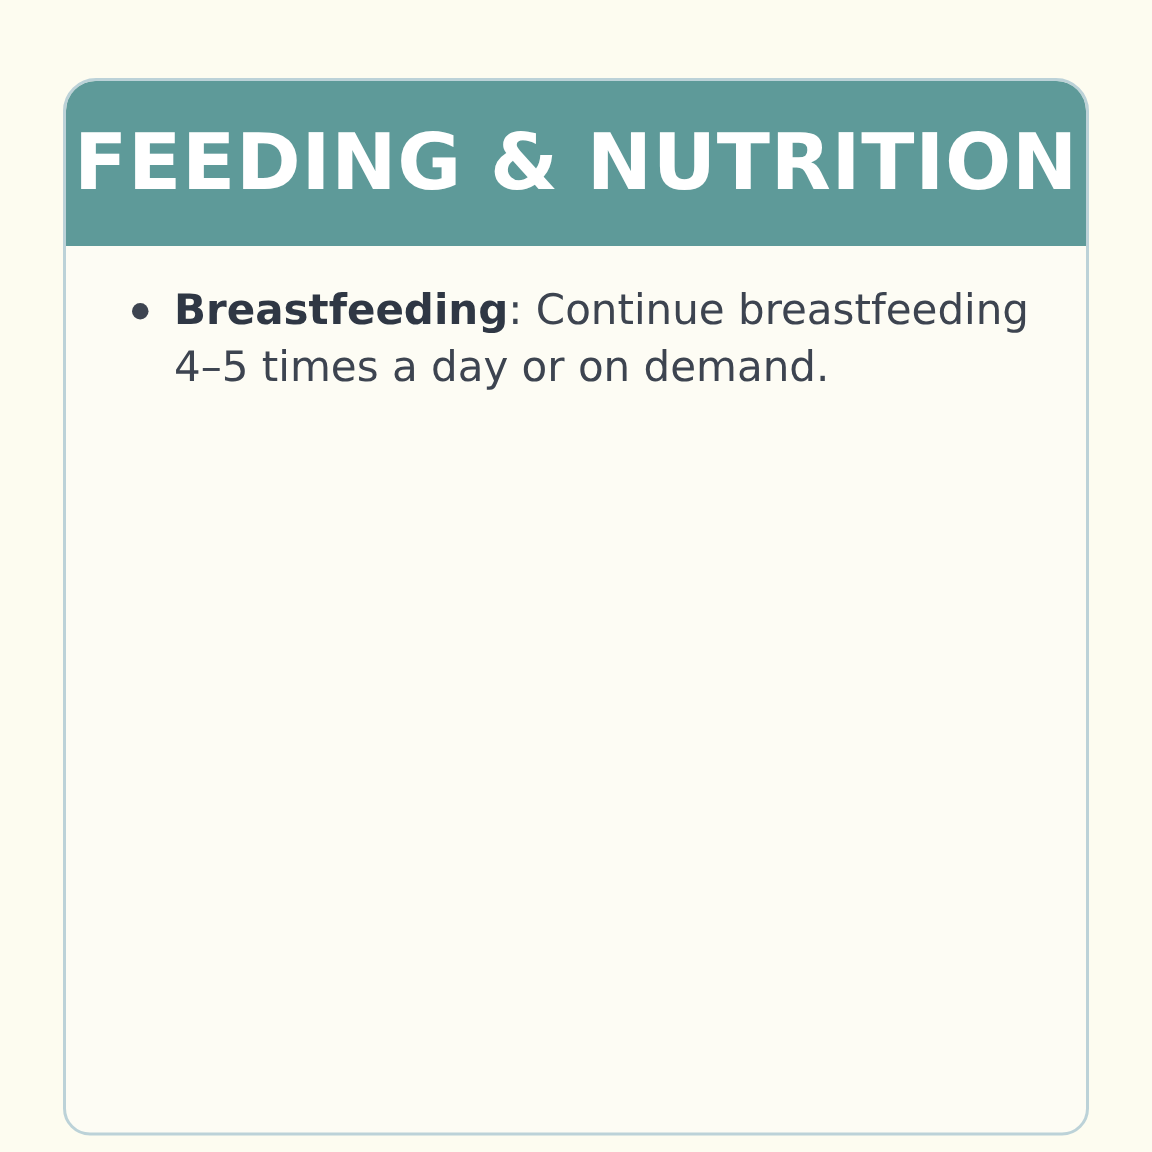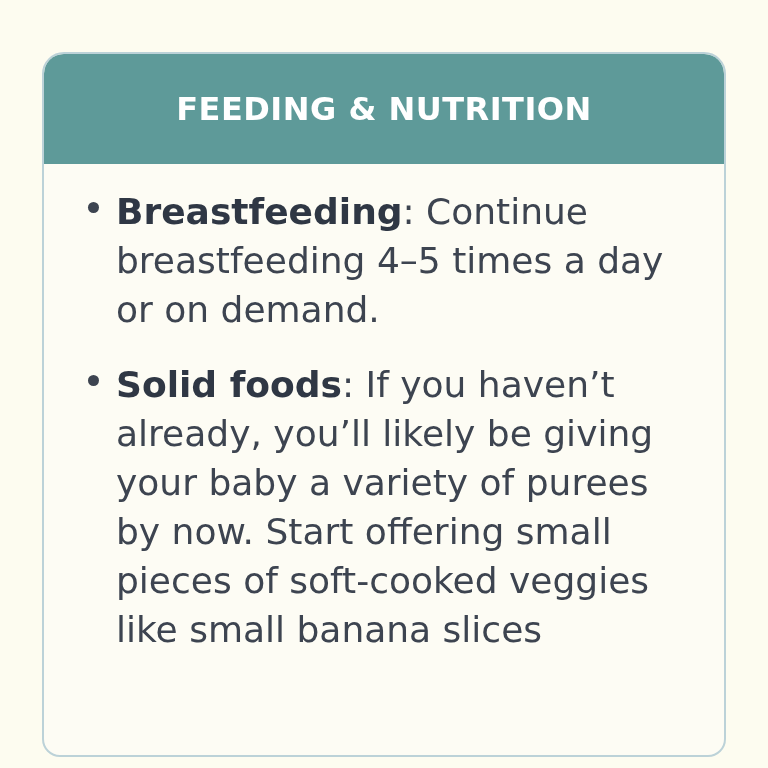--- a/index.html
+++ b/index.html
@@ -39,39 +39,39 @@
     display: flex;
     align-items: center;
     justify-content: center;
     box-sizing: border-box;
     padding: 0 18px;
   }
   .card-title {
     color: #ffffff;
     font-family: "DejaVu Sans", sans-serif;
     font-weight: bold;
-    font-size: 32px;
+    font-size: 52px;
     letter-spacing: 0.5px;
     text-align: center;
     white-space: nowrap;
   }
   .card-body {
     padding: 24px 26px 0 26px;
     box-sizing: border-box;
   }
   ul.bullet-list {
     list-style: none;
     margin: 0;
     padding: 0;
   }
   ul.bullet-list li {
     position: relative;
     padding-left: 46px;
     margin-bottom: 26px;
-    font-size: 36px;
+    font-size: 28px;
     line-height: 1.36;
     color: #3d4450;
     font-family: "DejaVu Sans", sans-serif;
   }
   ul.bullet-list li .dot {
     position: absolute;
     left: 18px;
     top: 14px;
     width: 11px;
     height: 11px;
@@ -93,20 +93,16 @@
   <div class="card">
     <div class="card-header">
       <div class="card-title">FEEDING &amp; NUTRITION</div>
     </div>
     <div class="card-body">
       <ul class="bullet-list">
         <li>
           <span class="dot"></span>
           <span class="lead">Breastfeeding</span><span class="rest">: Continue breastfeeding 4–5 times a day or on demand.</span>
         </li>
-        <li>
-          <span class="dot"></span>
-          <span class="lead">Solid foods</span><span class="rest">: If you haven’t already, you’ll likely be giving your baby a variety of purees by now. Start offering small pieces of soft-cooked veggies like small banana slices</span>
-        </li>
       </ul>
     </div>
   </div>
 </div>
 
 </body></html>

